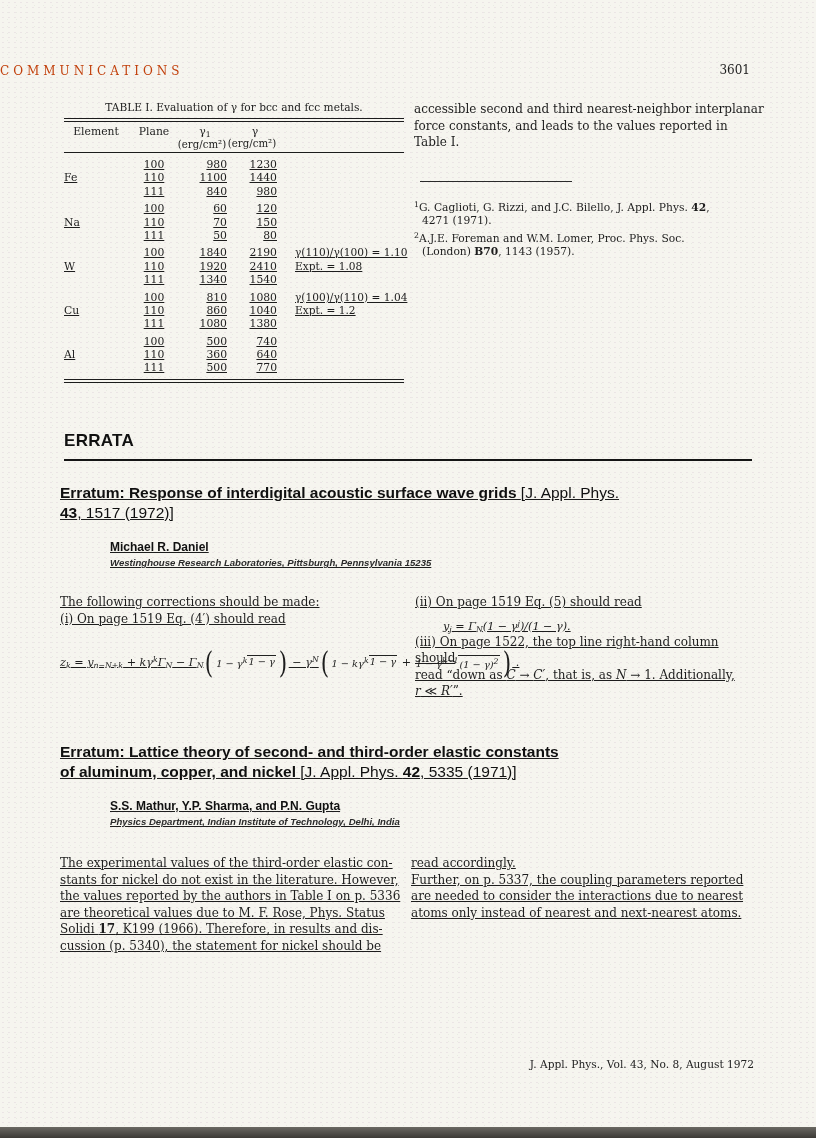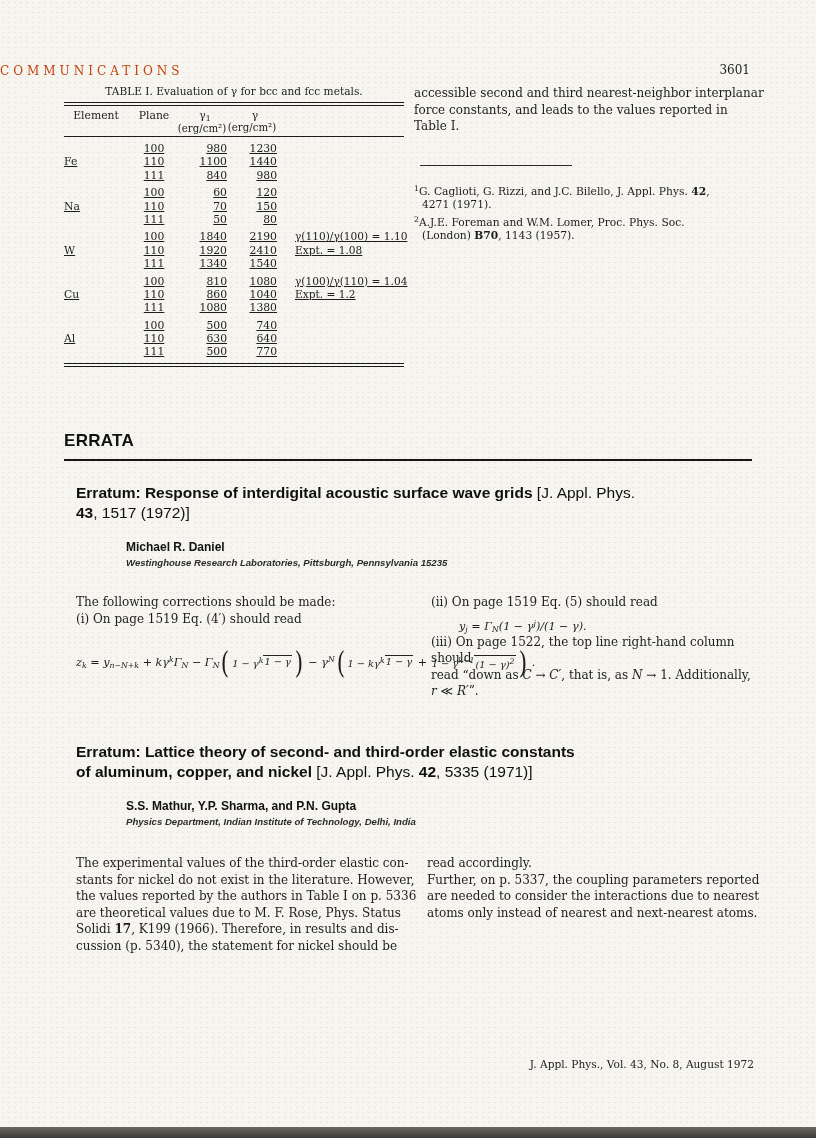--- a/index.html
+++ b/index.html
@@ -17,21 +17,21 @@
     background-size:6px 5px, 9px 7px;
     background-position:0 0, 3px 2px;
   }
   .running-head {
     position:absolute; top:64px; left:0; width:100%; 
     font-size:12px; letter-spacing:4px; color:#c2410c;
   }
   .page-number { position:absolute; top:63px; right:66px; font-size:12px; }
 
   
-  .comm { position:absolute; left:64px; top:85px; width:700px; display:flex; }
+  .comm { position:absolute; left:64px; top:101px; width:700px; display:flex; }
   .comm-left  { width:340px; }
   .comm-right { width:350px; margin-left:10px; }
 
   .tbl-caption { font-size:10.6px; text-align:center; margin-bottom:5px; color:#222; }
   .dblrule  { border-top:1.6px solid #1c1c1c; border-bottom:0.9px solid #1c1c1c; height:2.2px; }
   .dblrule2 { border-top:1.6px solid #1c1c1c; border-bottom:1.6px solid #1c1c1c; height:2.6px; }
   .sglrule  { border-top:0.9px solid #1c1c1c; height:0; }
   .thead { display:grid; grid-template-columns:64px 52px 50px 50px 124px;
            font-size:10.8px; padding:3px 0 2px 0; }
   .thead .h { text-align:center; }
@@ -49,21 +49,21 @@
   .fnrule { width:152px; border-top:1px solid #2a2a2a; margin:30px 0 0 6px; height:0; }
   .footnotes { margin-top:16px; font-size:10.7px; line-height:13.2px; }
   .footnote { padding-left:8px; text-indent:-8px; margin-bottom:2px; }
 
   
   .errata-head { position:absolute; left:64px; top:431px; width:688px; }
   .errata-title { font-family:"Liberation Sans","DejaVu Sans",sans-serif;
                   font-weight:bold; font-size:17px; color:#111; letter-spacing:0.3px; }
   .errata-rule { border-top:2px solid #151515; margin-top:8px; }
 
-  .erratum { position:absolute; left:76px; width:692px; }
+  .erratum { position:absolute; left:60px; width:692px;text-decoration:underline; }
   .e1 { top:483px; }
   .e2 { top:742px; }
   .erratum-title { font-family:"Liberation Sans","DejaVu Sans",sans-serif;
                    font-size:15.5px; line-height:20px; color:#101010; }
   .author-block { margin:17px 0 0 50px; font-family:"Liberation Sans","DejaVu Sans",sans-serif; }
   .author-name  { font-weight:bold; font-size:12px; color:#111; }
   .affiliation  { font-style:italic; font-weight:bold; font-size:9.6px; margin-top:3px; color:#2b2b2b; }
 
   .e-body { display:flex; margin-top:26px; }
   .e-col-l { width:345px; }
@@ -210,21 +210,21 @@
             <div class="trow">
               <span class="c-elem"></span>
               <span class="c-plane">100</span>
               <span class="c-g1">500</span>
               <span class="c-g">740</span>
               <span class="c-note"></span>
             </div>
             <div class="trow">
               <span class="c-elem">Al</span>
               <span class="c-plane">110</span>
-              <span class="c-g1">630</span>
+              <span class="c-g1">360</span>
               <span class="c-g">640</span>
               <span class="c-note"></span>
             </div>
             <div class="trow">
               <span class="c-elem"></span>
               <span class="c-plane">111</span>
               <span class="c-g1">500</span>
               <span class="c-g">770</span>
               <span class="c-note"></span>
             </div>

